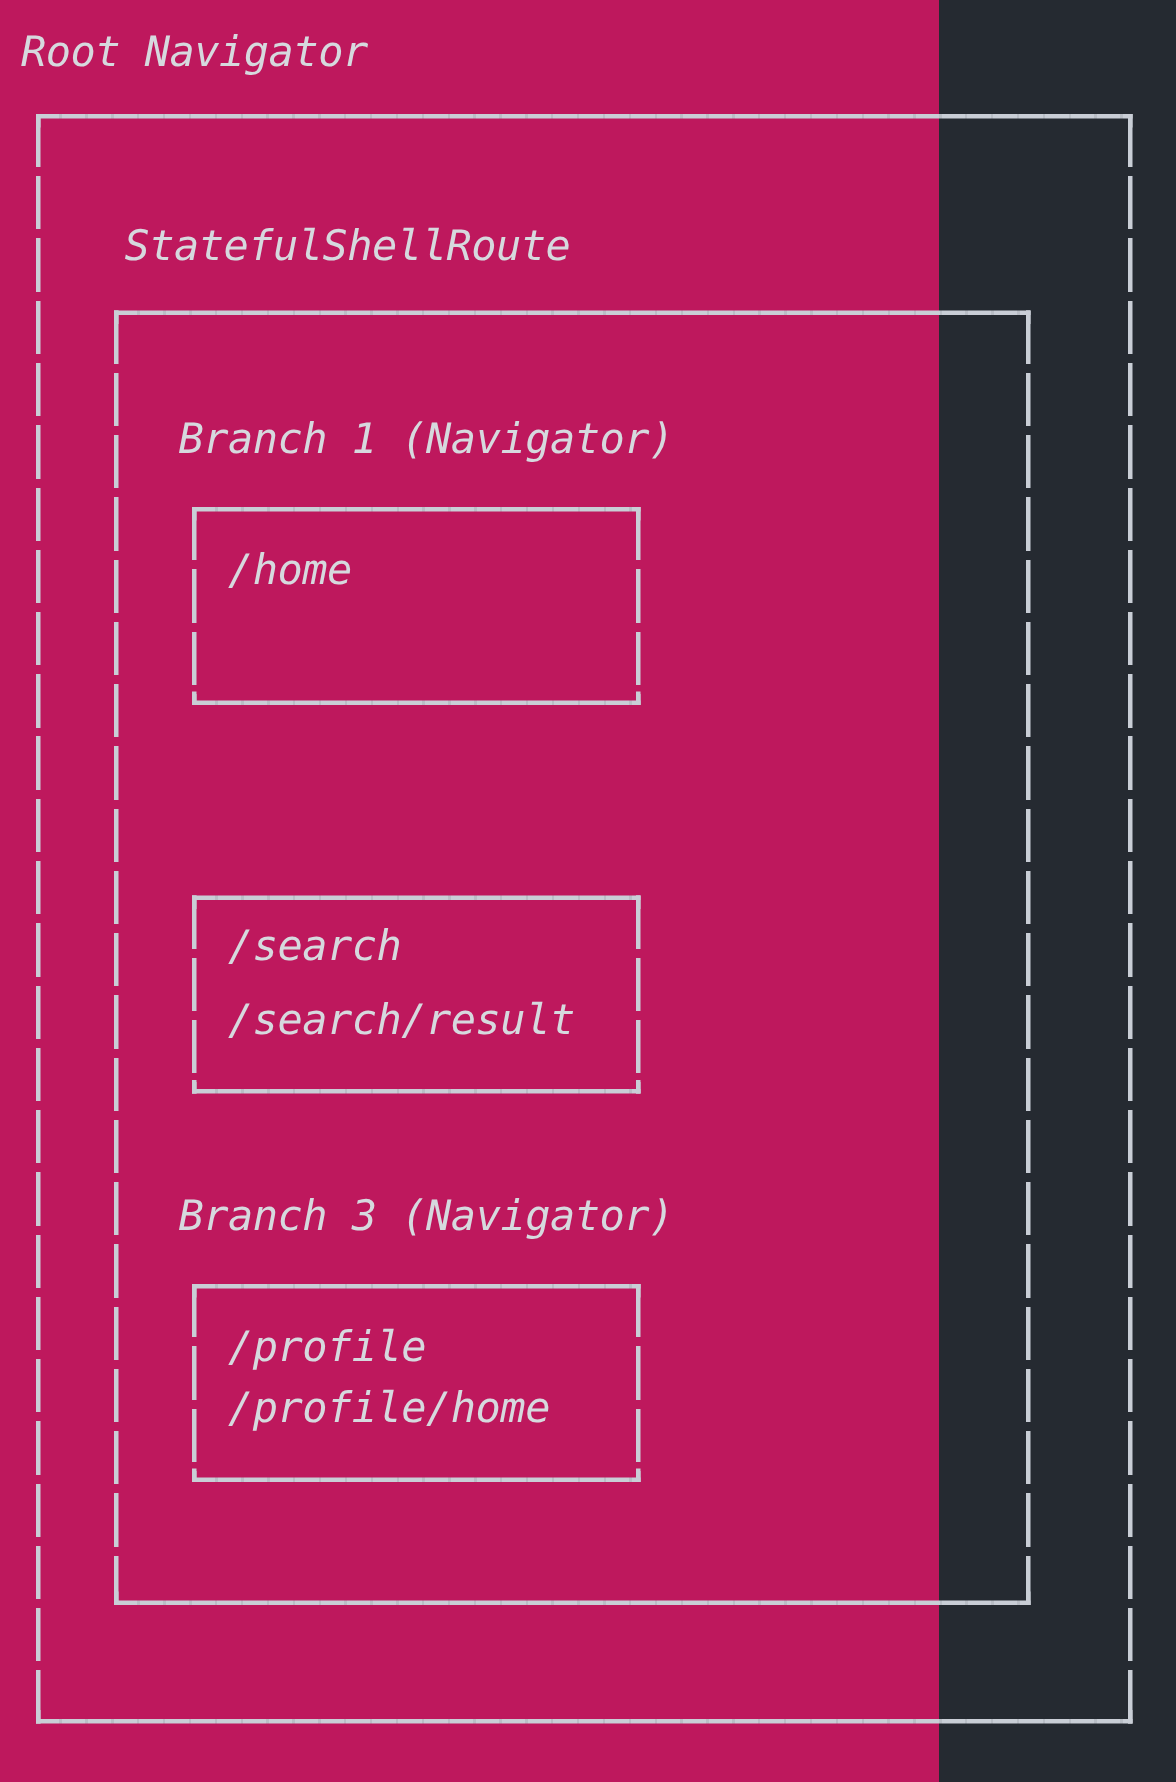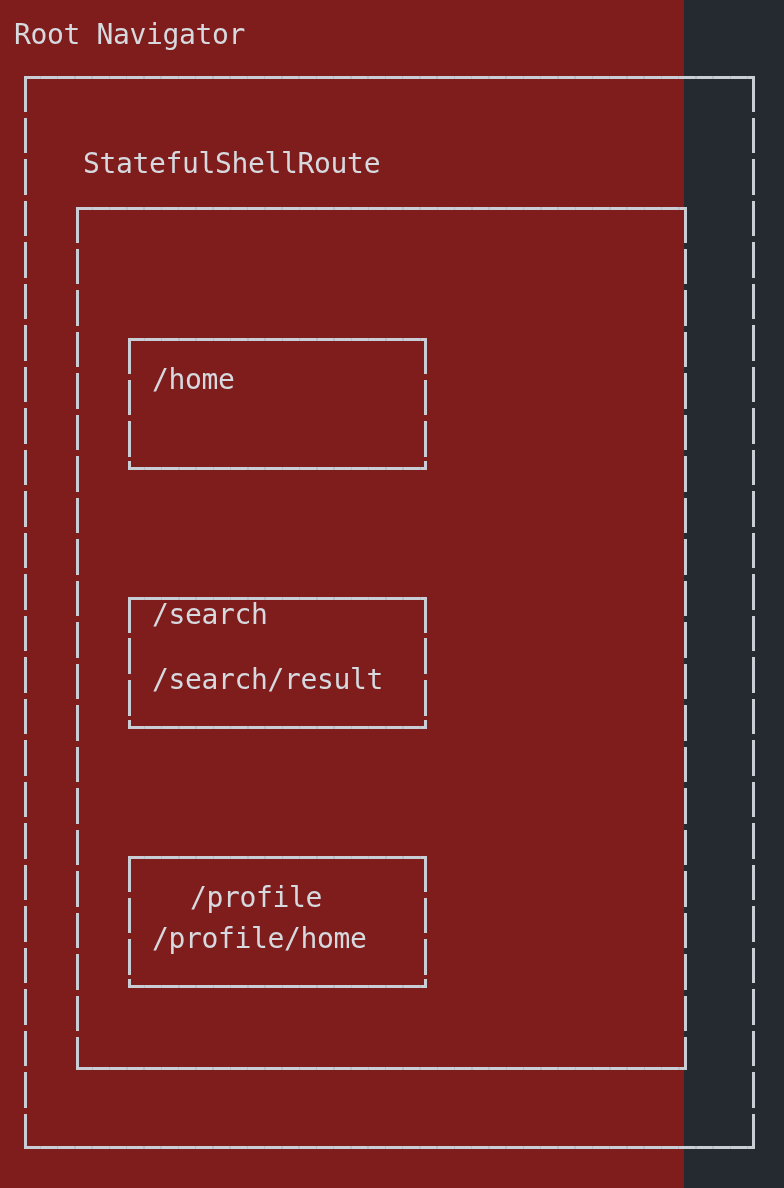--- a/index.html
+++ b/index.html
@@ -10,23 +10,24 @@
   }
   body {
     width: 784px;
     height: 1188px;
     overflow: hidden;
     font-family: "DejaVu Sans Mono", "Liberation Mono", monospace;
   }
 
   #diagram {
     position: relative;
-    width: 684px;
+    width: 626px;
     height: 1188px;
-    background: #7f1d1d;
+    background: #be185d;
+    font-style: italic;
   }
 
   
   .label {
     position: absolute;
     color: #d6d9de;
     font-family: "DejaVu Sans Mono", "Liberation Mono", monospace;
     font-size: 28px;
     line-height: 41.5px;
     letter-spacing: -0.35px;
@@ -129,20 +130,21 @@
     <div class="edge h top"></div>
     <div class="edge h bottom"></div>
     <div class="edge v left"></div>
     <div class="edge v right"></div>
     <div class="cap tl"></div>
     <div class="cap tr"></div>
     <div class="cap bl"></div>
     <div class="cap br"></div>
   </div>
 
+  <div class="label branch-title" style="top: 272px;">Branch 1 (Navigator)</div>
 
   <div class="frame routes-frame" id="routes-frame-1">
     <div class="edge h top"></div>
     <div class="edge h bottom"></div>
     <div class="edge v left"></div>
     <div class="edge v right"></div>
     <div class="cap tl"></div>
     <div class="cap tr"></div>
     <div class="cap bl"></div>
     <div class="cap br"></div>
@@ -155,31 +157,32 @@
     <div class="edge h top"></div>
     <div class="edge h bottom"></div>
     <div class="edge v left"></div>
     <div class="edge v right"></div>
     <div class="cap tl"></div>
     <div class="cap tr"></div>
     <div class="cap bl"></div>
     <div class="cap br"></div>
   </div>
 
-  <div class="label route" style="top: 594px;">/search</div>
+  <div class="label route" style="top: 610px;">/search</div>
   <div class="label route" style="top: 659px;">/search/result</div>
 
+  <div class="label branch-title" style="top: 790px;">Branch 3 (Navigator)</div>
 
   <div class="frame routes-frame" id="routes-frame-3">
     <div class="edge h top"></div>
     <div class="edge h bottom"></div>
     <div class="edge v left"></div>
     <div class="edge v right"></div>
     <div class="cap tl"></div>
     <div class="cap tr"></div>
     <div class="cap bl"></div>
     <div class="cap br"></div>
   </div>
 
-  <div class="label route" style="top: 877px; margin-left: 38px;">/profile</div>
+  <div class="label route" style="top: 877px;">/profile</div>
   <div class="label route" style="top: 918px;">/profile/home</div>
 
 </div>
 
 </body></html>

